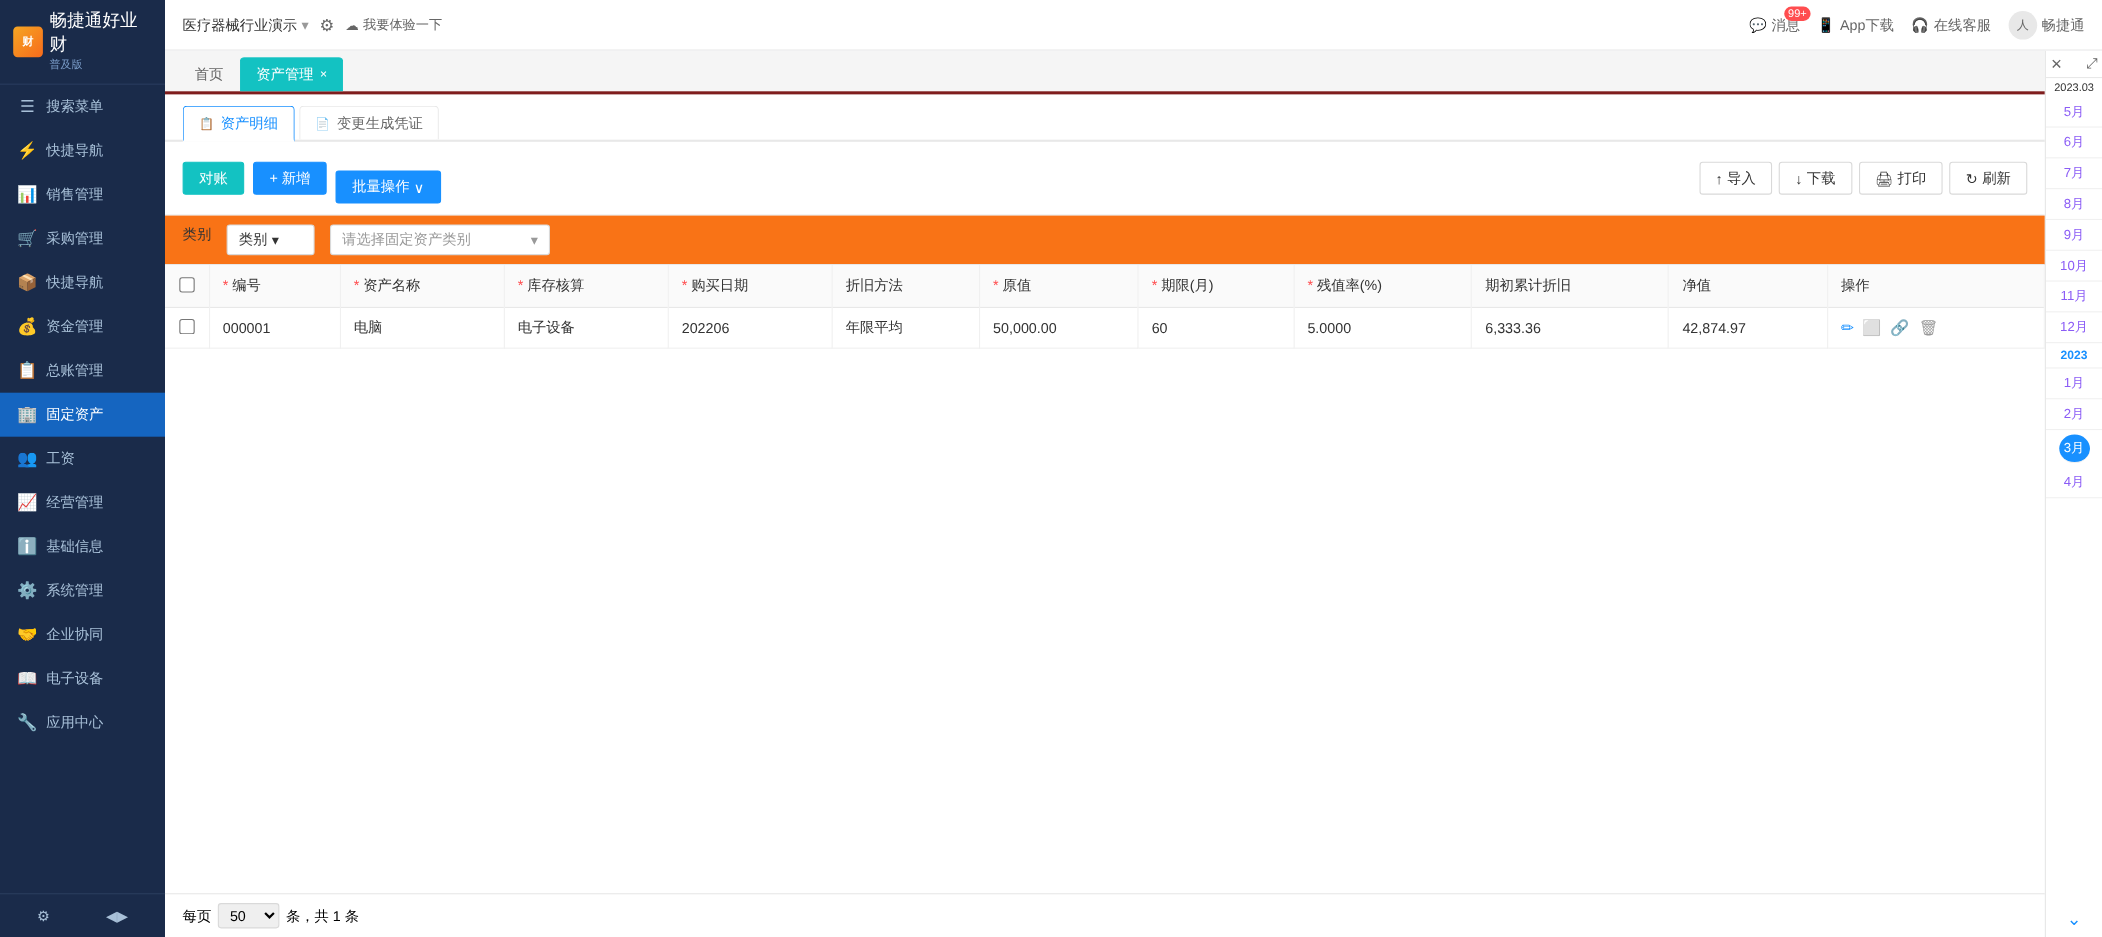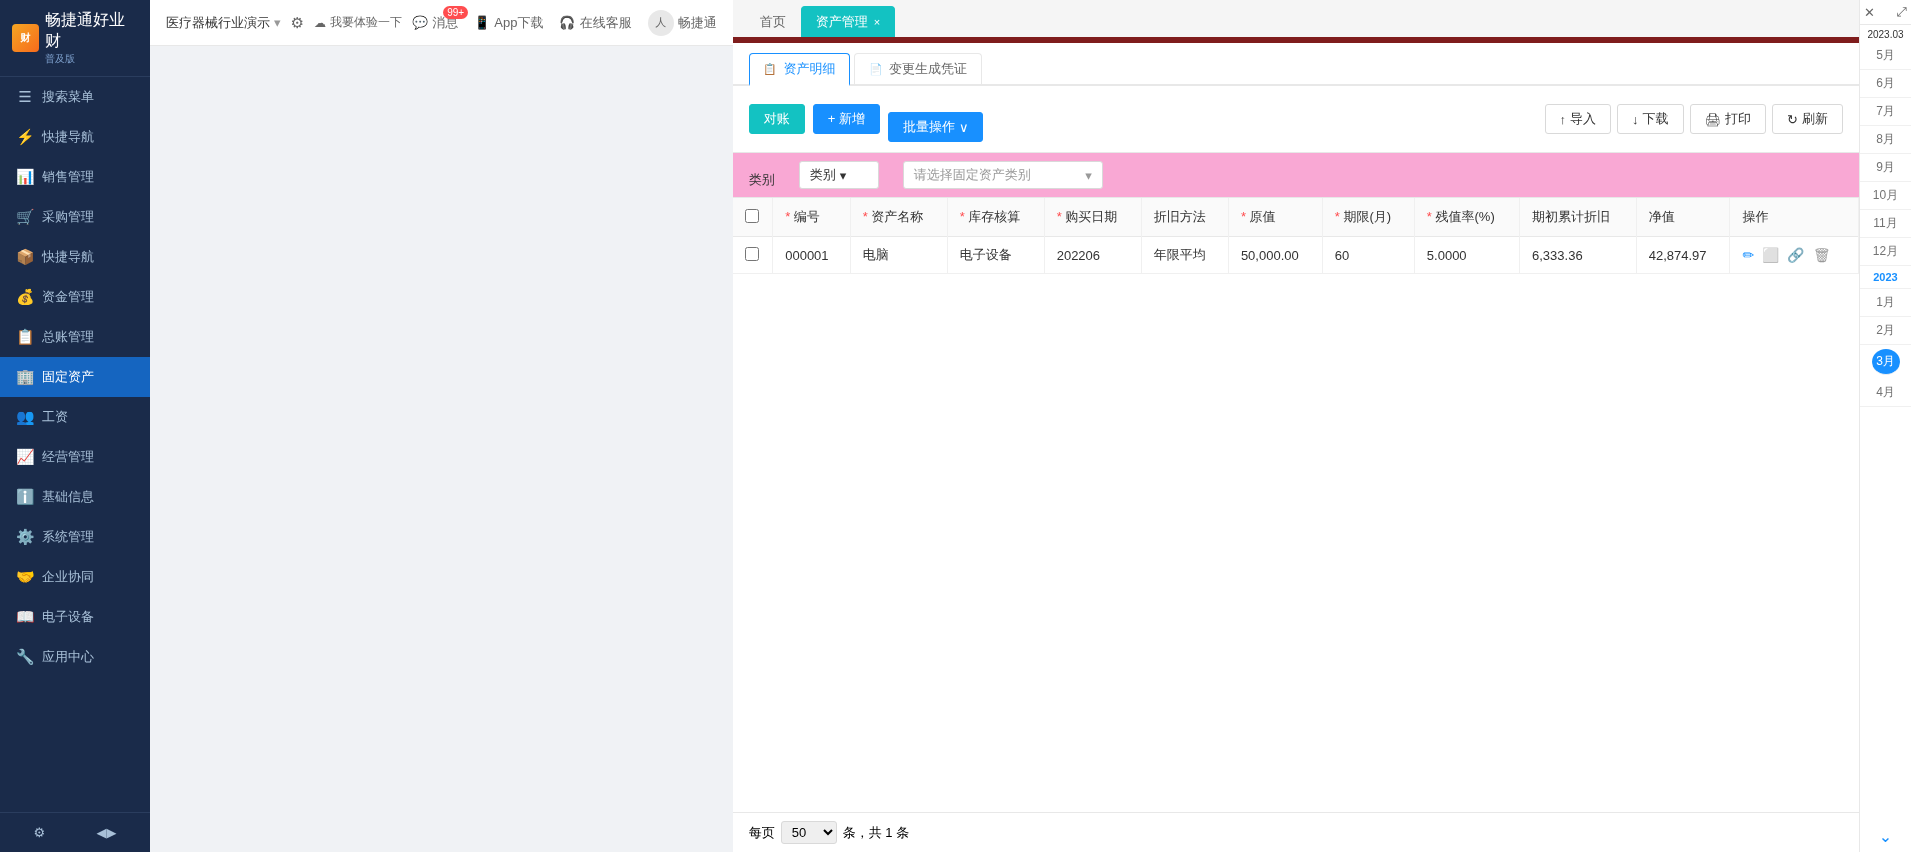--- a/index.html
+++ b/index.html
@@ -51,21 +51,21 @@
       border-top: 1px solid #2a3d5e;
     }
     .sidebar-bottom-btn {
       color: #a8c0d8; cursor: pointer; font-size: 13px; padding: 4px 8px;
     }
 
     
     .main {
       flex: 1;
       display: flex;
-      flex-direction: row;
+      flex-direction: column;
       overflow: hidden;
     }
 
     
     .topbar {
       background: white;
       height: 46px;
       display: flex; align-items: center;
       padding: 0 16px;
       border-bottom: 1px solid #e8e8e8;
@@ -108,21 +108,21 @@
       overflow: hidden;
       display: flex;
       flex-direction: column;
     }
 
     
     .tabs-bar {
       background: #f5f5f5;
       display: flex; align-items: center;
       padding: 6px 12px 0;
-      border-bottom: 6px solid #7f1d1d;
+      border-bottom: 3px solid #7f1d1d;
       flex-shrink: 0;
     }
     .tab {
       padding: 6px 14px;
       cursor: pointer;
       font-size: 13px;
       color: #666;
       border: 1px solid transparent;
       border-bottom: none;
       border-radius: 4px 4px 0 0;
@@ -182,23 +182,23 @@
       background: white;
       color: #333;
       display: flex; align-items: center; gap: 4px;
     }
     .btn-primary { background: #1890ff; border-color: #1890ff; color: white; }
     .btn-reconcile { background: #13c2c2; border-color: #13c2c2; color: white; }
     .btn-batch { background: #1890ff; border-color: #1890ff; color: white; margin-top: 16px; }
 
     
     .filter-row {
-      background: #f9a8d4;
+      background: #f97316;
       padding: 8px 16px;
-      display: flex; align-items: flex-end; gap: 24px;
+      display: flex; align-items: flex-start; gap: 14px;
       border-bottom: 1px solid #e8e8e8;
       flex-shrink: 0;
     }
     .filter-label { color: #333; font-size: 13px; }
     .filter-select {
       display: flex; align-items: center; gap: 4px;
       border: 1px solid #d9d9d9;
       border-radius: 3px;
       padding: 4px 10px;
       cursor: pointer;
@@ -298,21 +298,21 @@
       color: #333;
       padding: 4px 0 2px;
       text-align: center;
       width: 100%;
     }
     .month-item {
       width: 100%;
       text-align: center;
       padding: 5px 2px;
       font-size: 12px;
-      color: #737373;
+      color: #8b5cf6;
       cursor: pointer;
       border-bottom: 1px solid #f0f0f0;
     }
     .month-item.active-month {
       background: #1890ff;
       color: white;
       border-radius: 50%;
       width: 28px;
       margin: 2px auto;
       padding: 4px 0;

